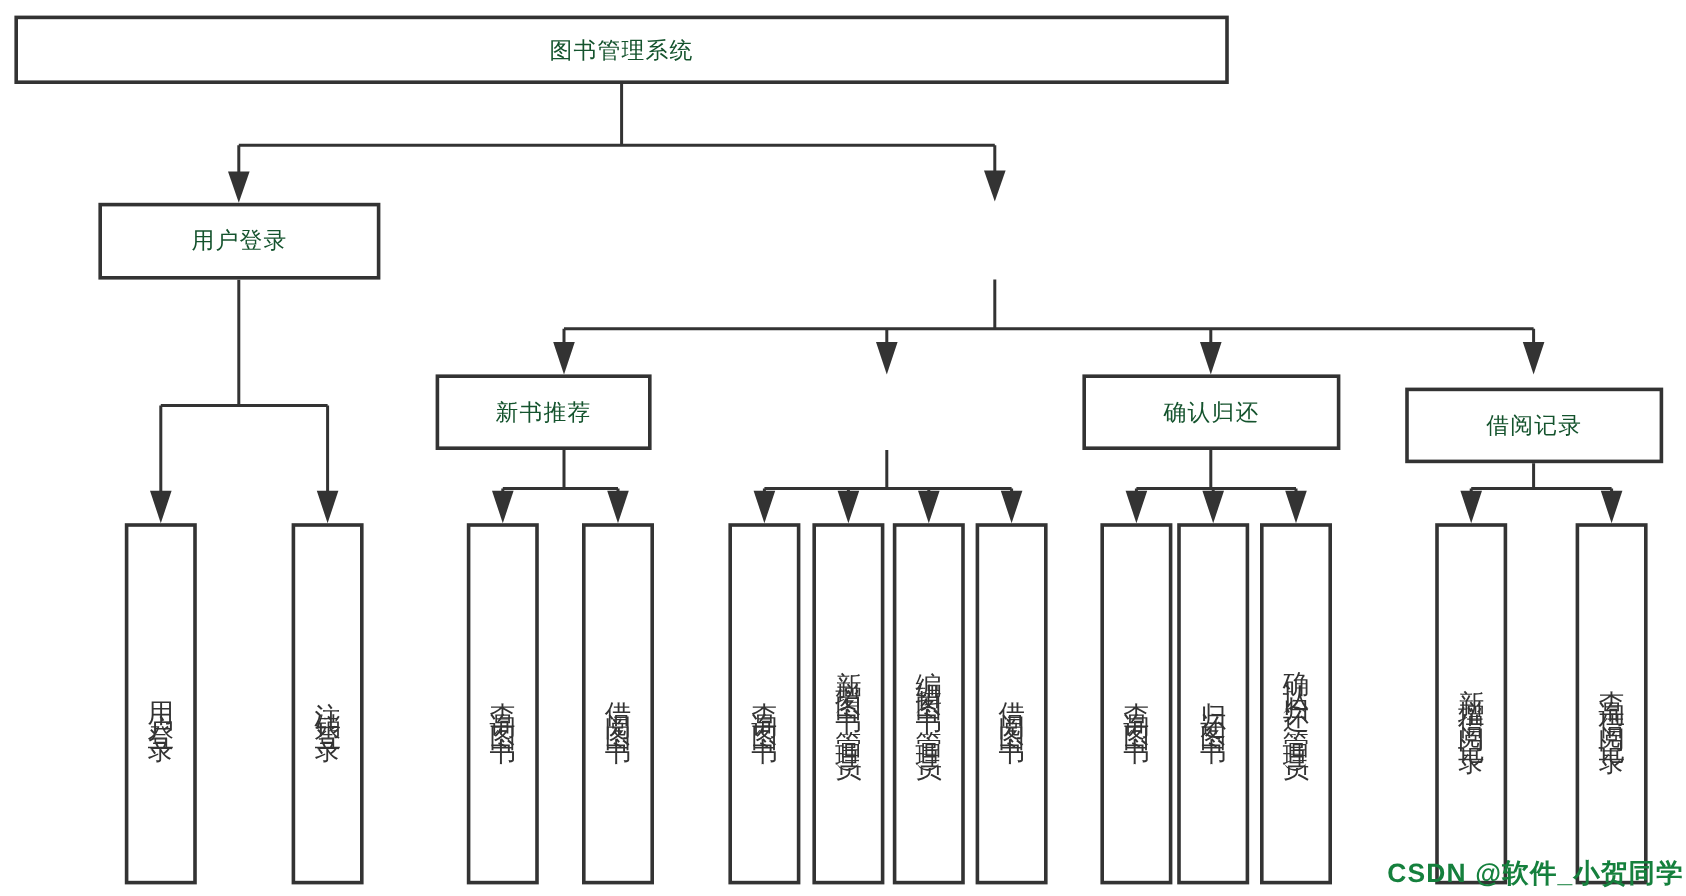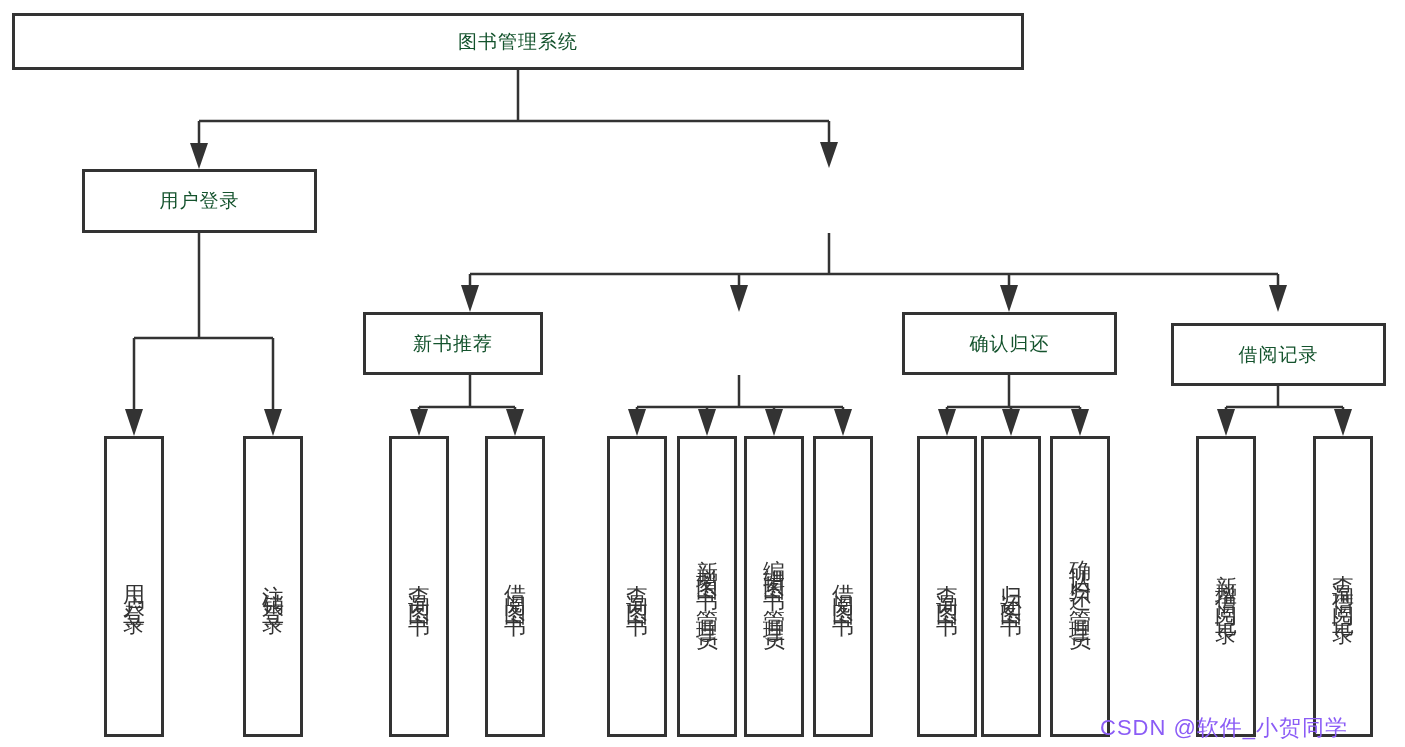--- a/index.html
+++ b/index.html
@@ -42,27 +42,28 @@
     justify-content: center;
     writing-mode: vertical-rl;
     text-orientation: mixed;
     font-size: 22px;
     letter-spacing: 10px;
     color: #333333;
     white-space: nowrap;
   }
   .watermark {
     position: absolute;
-    left: 1100px;
+    left: 1156px;
     top: 713px;
     font-size: 22px;
-    color: #8b5cf6;
+    color: #15803d;
     letter-spacing: 1px;
     z-index: 5;
     white-space: nowrap;
+    font-weight: bold;
   }
 </style>
 </head>
 <body>
 
 <div class="stage">
 
   <svg class="wires" viewBox="0 0 1405 747" xmlns="http://www.w3.org/2000/svg">
 
     <path d="M518 70 V121 M199 121 H829 M199 121 V144 M829 121 V144

